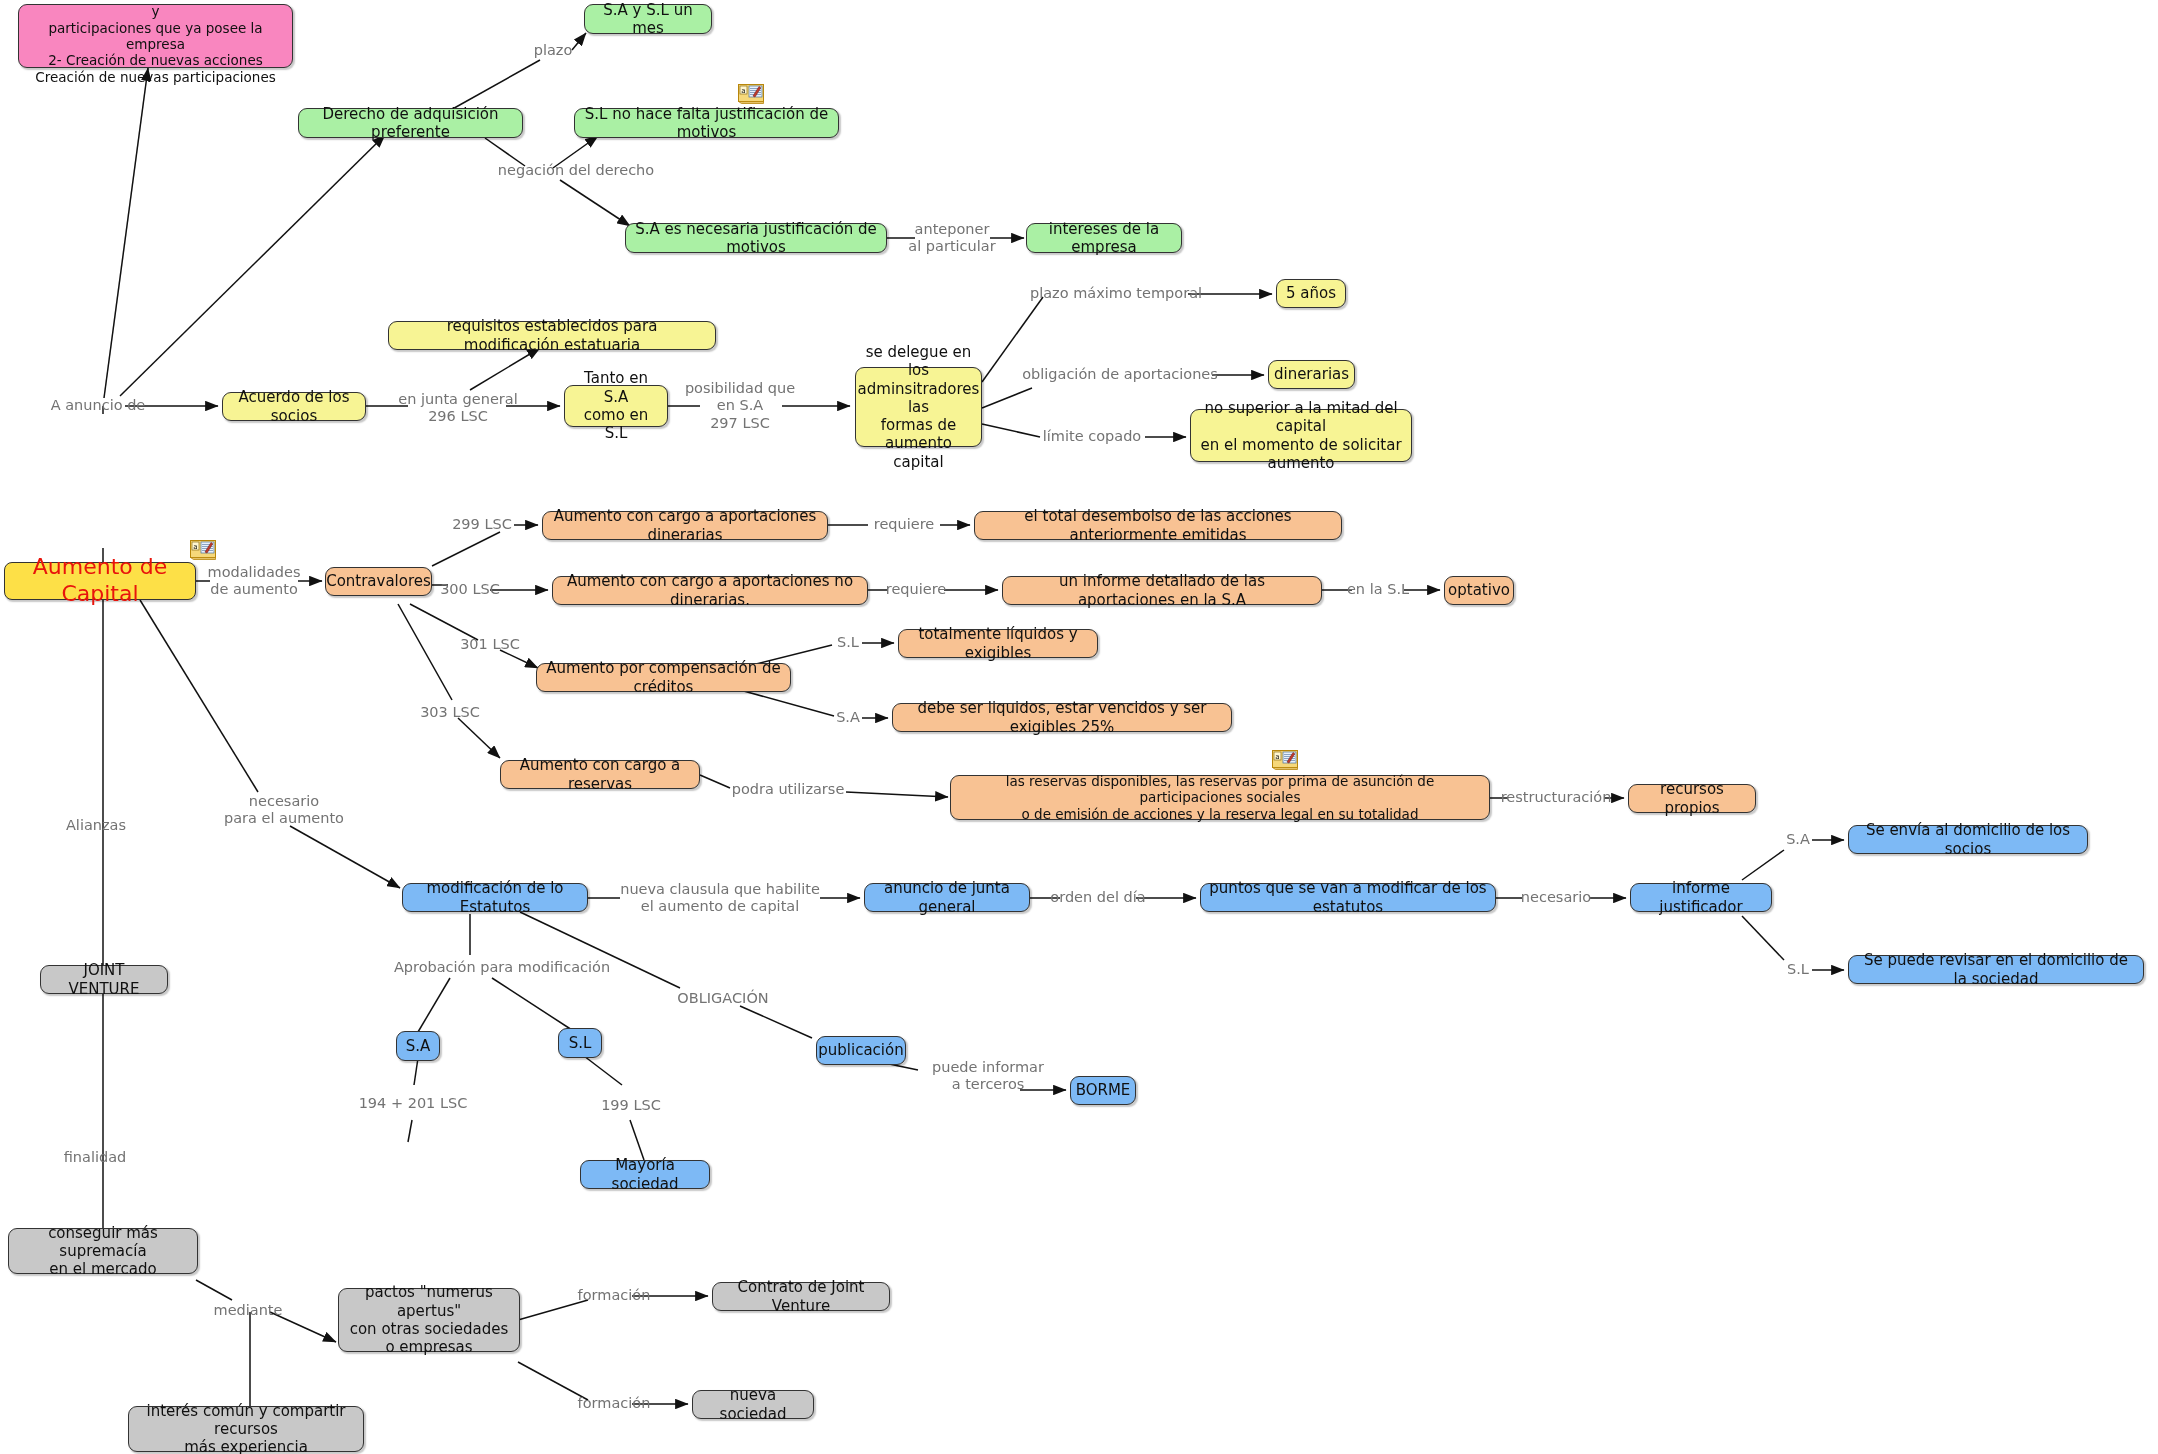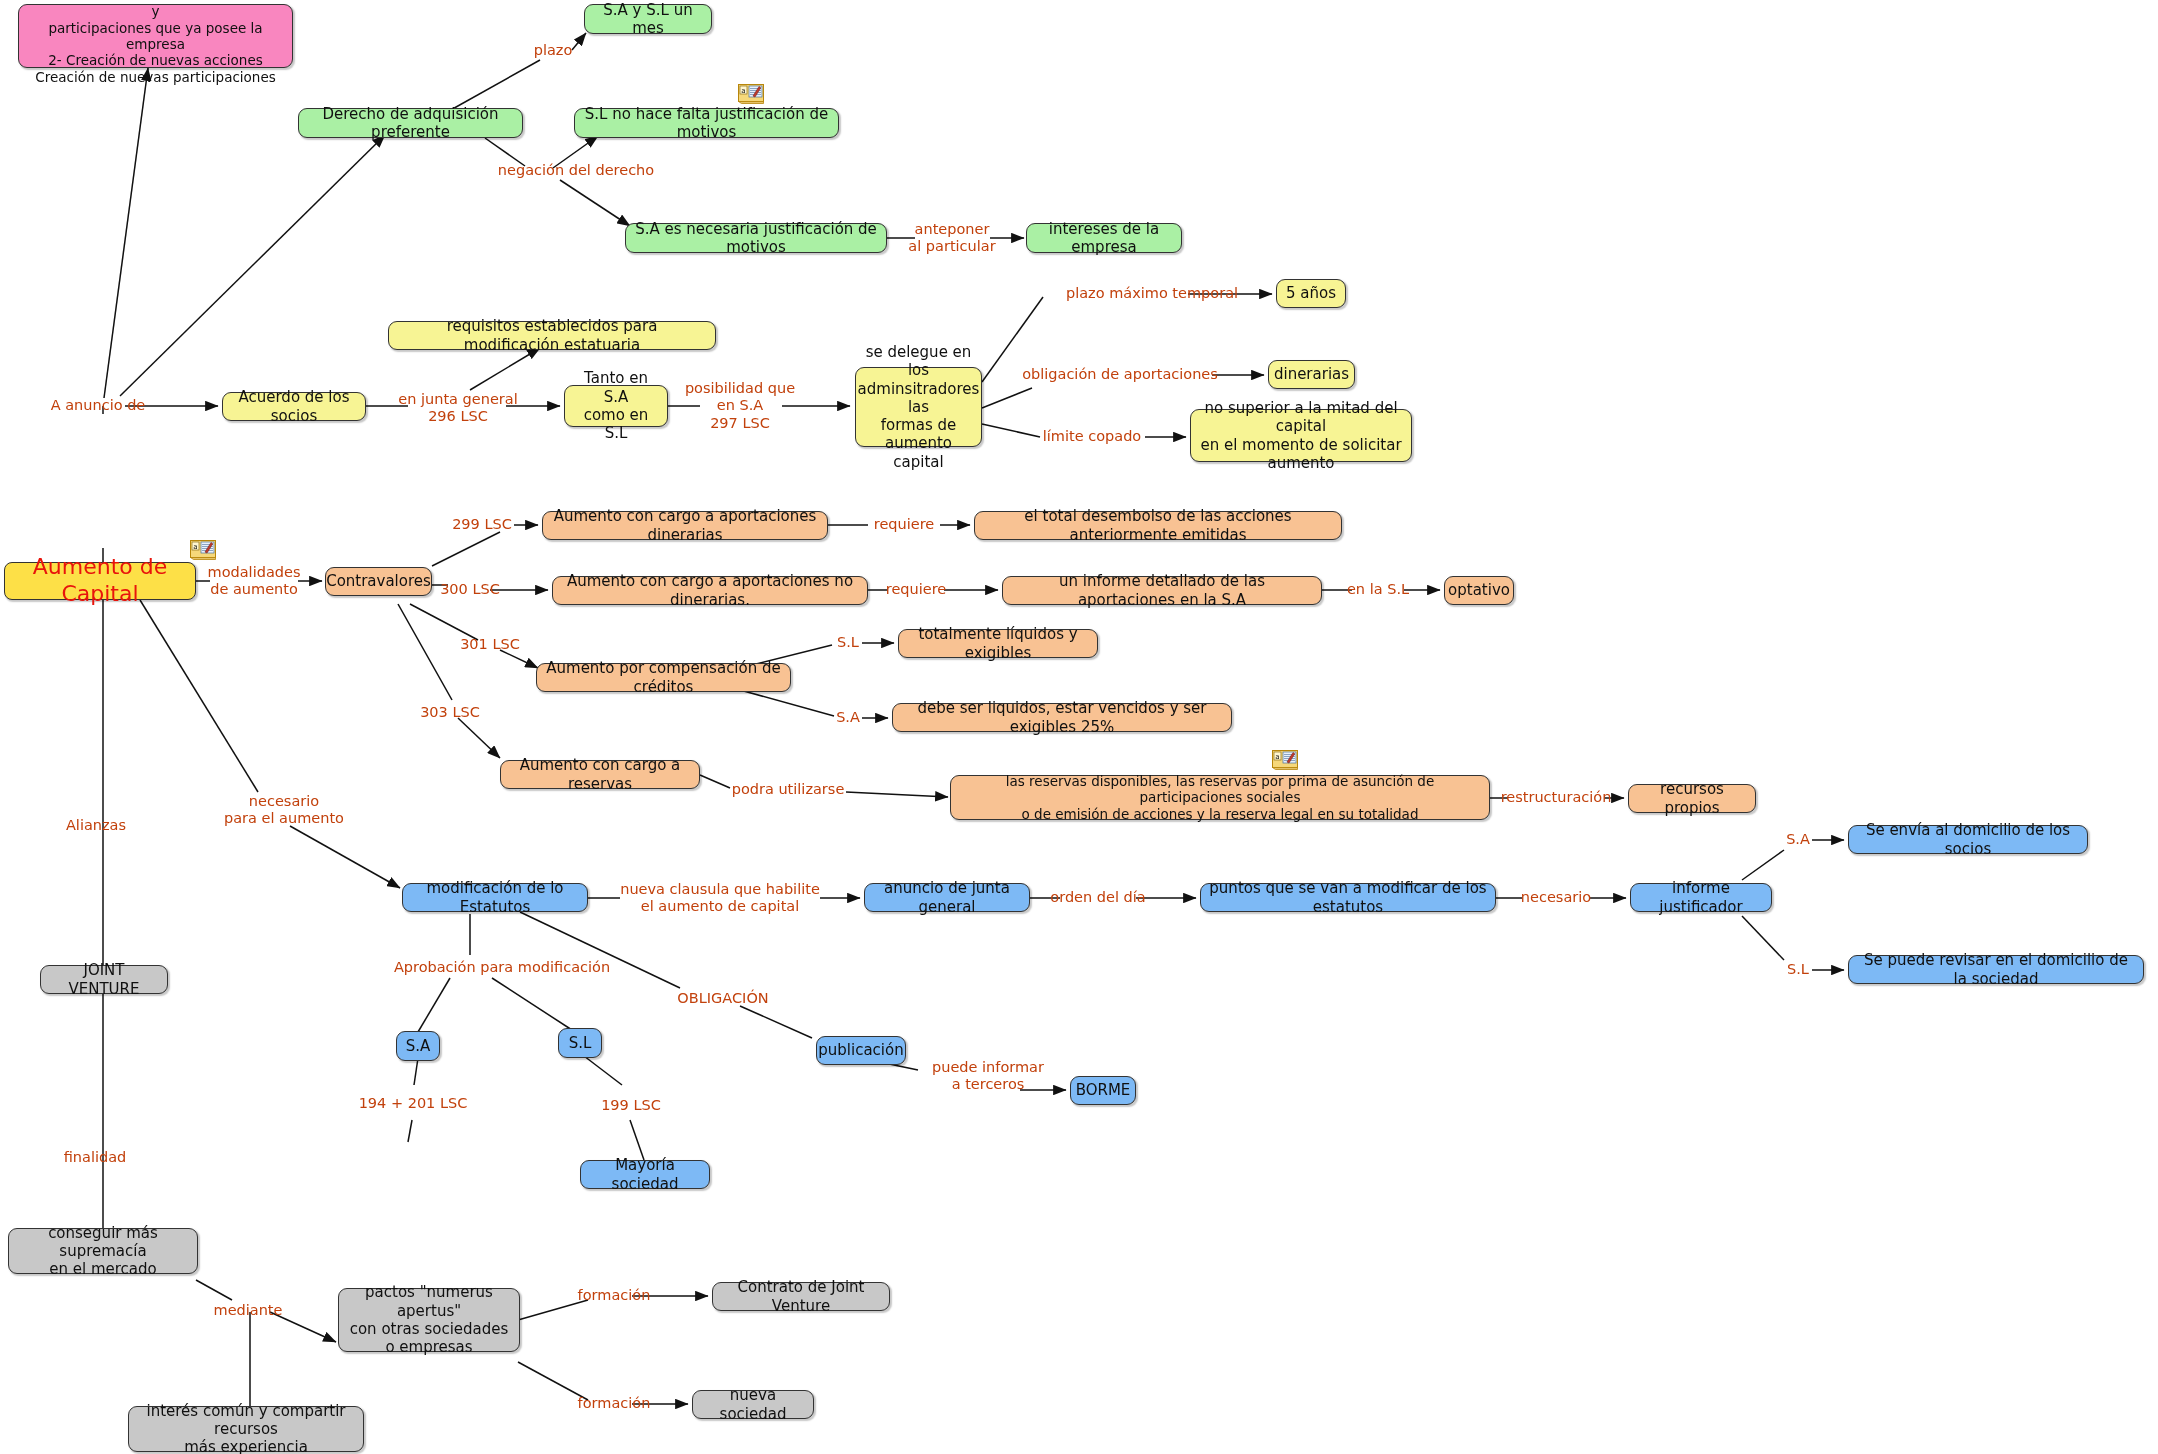--- a/index.html
+++ b/index.html
@@ -12,21 +12,21 @@
         font-size:15px;line-height:1.22;color:#101010;padding:4px 8px;white-space:pre-line;
         box-shadow:1.5px 1.5px 1.5px rgba(0,0,0,.22);}
   .pink{background:#f986bf;}
   .green{background:#aaf0a4;}
   .yellow{background:#f7f494;}
   .orange{background:#f8c293;}
   .blue{background:#7db9f5;}
   .gray{background:#c8c8c8;}
   .root{background:#fde047;color:#e8140c;font-size:22px;border-radius:8px;}
 
-  .lbl{position:absolute;font-size:14.5px;color:#c2410c;text-align:center;line-height:1.2;
+  .lbl{position:absolute;font-size:14.5px;color:#737373;text-align:center;line-height:1.2;
        white-space:pre-line;transform:translate(-50%,-50%);}
 
   .note-icon{position:absolute;width:26px;height:20px;}
 </style>
 </head>
 <body>
 
 <div id="canvas">
 
   <svg id="edges">
@@ -264,21 +264,21 @@
   <div class="lbl" style="left:98px;top:406px;">A anuncio de</div>
   <div class="lbl" style="left:553px;top:51px;">plazo</div>
   <div class="lbl" style="left:576px;top:171px;">negación del derecho</div>
   <div class="lbl" style="left:952px;top:238px;">anteponer
 al particular</div>
   <div class="lbl" style="left:458px;top:408px;">en junta general
 296 LSC</div>
   <div class="lbl" style="left:740px;top:406px;">posibilidad que
 en S.A
 297 LSC</div>
-  <div class="lbl" style="left:1116px;top:294px;margin-left:36px;">plazo máximo temporal</div>
+  <div class="lbl" style="left:1116px;top:294px;">plazo máximo temporal</div>
   <div class="lbl" style="left:1120px;top:375px;">obligación de aportaciones</div>
   <div class="lbl" style="left:1092px;top:437px;">límite copado</div>
   <div class="lbl" style="left:254px;top:581px;">modalidades
 de aumento</div>
   <div class="lbl" style="left:482px;top:525px;">299 LSC</div>
   <div class="lbl" style="left:470px;top:590px;">300 LSC</div>
   <div class="lbl" style="left:490px;top:645px;">301 LSC</div>
   <div class="lbl" style="left:450px;top:713px;">303 LSC</div>
   <div class="lbl" style="left:904px;top:525px;">requiere</div>
   <div class="lbl" style="left:916px;top:590px;">requiere</div>

